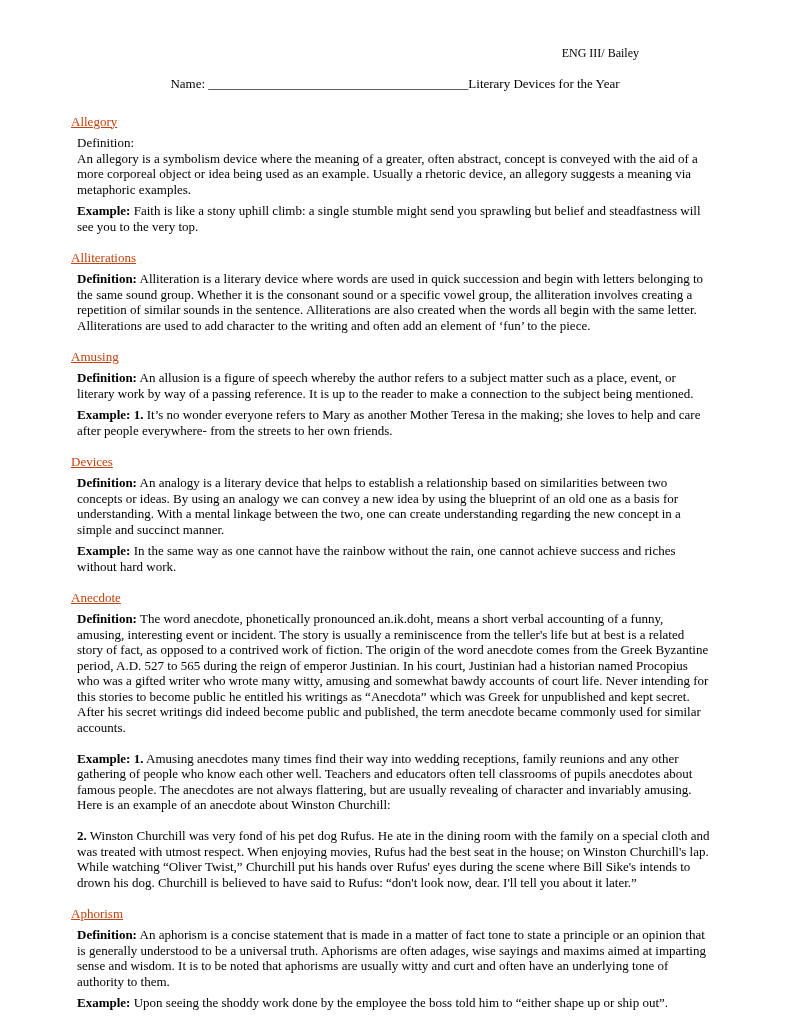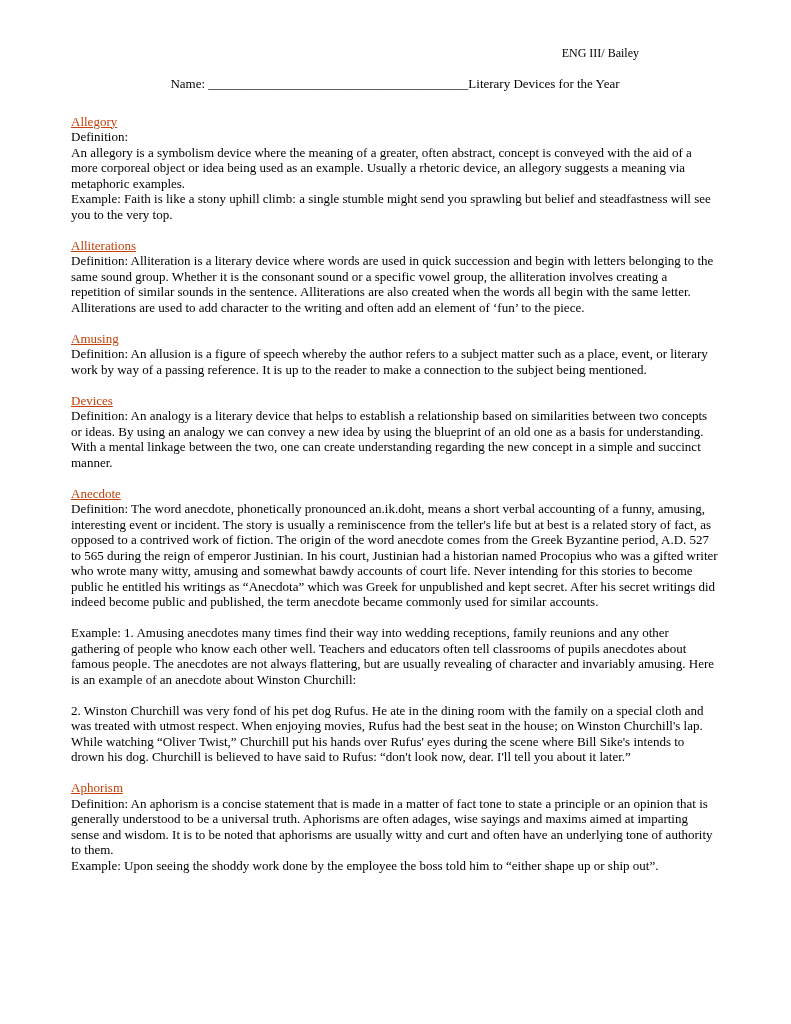--- a/index.html
+++ b/index.html
@@ -27,22 +27,22 @@
     align-items: baseline;
     margin-bottom: 22px;
   }
   .section { margin-bottom: 15.5px; }
   .term {
     color: #c2410c;
     text-decoration: underline;
     display: inline-block;
     cursor: pointer;
   }
-  .para { margin: 0; }
-  .para b { font-weight: normal; }
+  .para { margin: 6px; }
+  .para b { font-weight: bold; }
   .gap-above { margin-top: 15.5px; }
   .indent { padding-left: 24px; }
   .num-label { margin-right: 14px; }
 </style>
 </head>
 <body>
 
 <div class="page">
 
   <div class="course-line">
@@ -61,25 +61,27 @@
   </div>
 
   <div class="section">
     <a class="term">Alliterations</a>
     <p class="para"><b>Definition:</b> <span>Alliteration is a literary device where words are used in quick succession and begin with letters belonging to the same sound group. Whether it is the consonant sound or a specific vowel group, the alliteration involves creating a repetition of similar sounds in the sentence. Alliterations are also created when the words all begin with the same letter. Alliterations are used to add character to the writing and often add an element of ‘fun’ to the piece.</span></p>
   </div>
 
   <div class="section">
     <a class="term">Amusing</a>
     <p class="para"><b>Definition:</b> <span>An allusion is a figure of speech whereby the author refers to a subject matter such as a place, event, or literary work by way of a passing reference. It is up to the reader to make a connection to the subject being mentioned.</span></p>
+    <p class="para"><b>Example: 1.</b> <span>It’s no wonder everyone refers to Mary as another Mother Teresa in the making; she loves to help and care after people everywhere- from the streets to her own friends.</span></p>
   </div>
 
   <div class="section">
     <a class="term">Devices</a>
     <p class="para"><b>Definition:</b> <span>An analogy is a literary device that helps to establish a relationship based on similarities between two concepts or ideas. By using an analogy we can convey a new idea by using the blueprint of an old one as a basis for understanding. With a mental linkage between the two, one can create understanding regarding the new concept in a simple and succinct manner.</span></p>
+    <p class="para"><b>Example:</b> <span>In the same way as one cannot have the rainbow without the rain, one cannot achieve success and riches without hard work.</span></p>
   </div>
 
   <div class="section">
     <a class="term">Anecdote</a>
     <p class="para"><b>Definition:</b> <span>The word anecdote, phonetically pronounced an.ik.doht, means a short verbal accounting of a funny, amusing, interesting event or incident. The story is usually a reminiscence from the teller's life but at best is a related story of fact, as opposed to a contrived work of fiction. The origin of the word anecdote comes from the Greek Byzantine period, A.D. 527 to 565 during the reign of emperor Justinian. In his court, Justinian had a historian named Procopius who was a gifted writer who wrote many witty, amusing and somewhat bawdy accounts of court life. Never intending for this stories to become public he entitled his writings as “Anecdota” which was Greek for unpublished and kept secret. After his secret writings did indeed become public and published, the term anecdote became commonly used for similar accounts.</span></p>
     <p class="para gap-above"><b>Example: 1.</b> <span>Amusing anecdotes many times find their way into wedding receptions, family reunions and any other gathering of people who know each other well. Teachers and educators often tell classrooms of pupils anecdotes about famous people. The anecdotes are not always flattering, but are usually revealing of character and invariably amusing. Here is an example of an anecdote about Winston Churchill:</span></p>
     <p class="para gap-above"><b>2.</b> <span>Winston Churchill was very fond of his pet dog Rufus. He ate in the dining room with the family on a special cloth and was treated with utmost respect. When enjoying movies, Rufus had the best seat in the house; on Winston Churchill's lap. While watching “Oliver Twist,” Churchill put his hands over Rufus' eyes during the scene where Bill Sike's intends to drown his dog. Churchill is believed to have said to Rufus: “don't look now, dear. I'll tell you about it later.”</span></p>
   </div>
 
   <div class="section">

